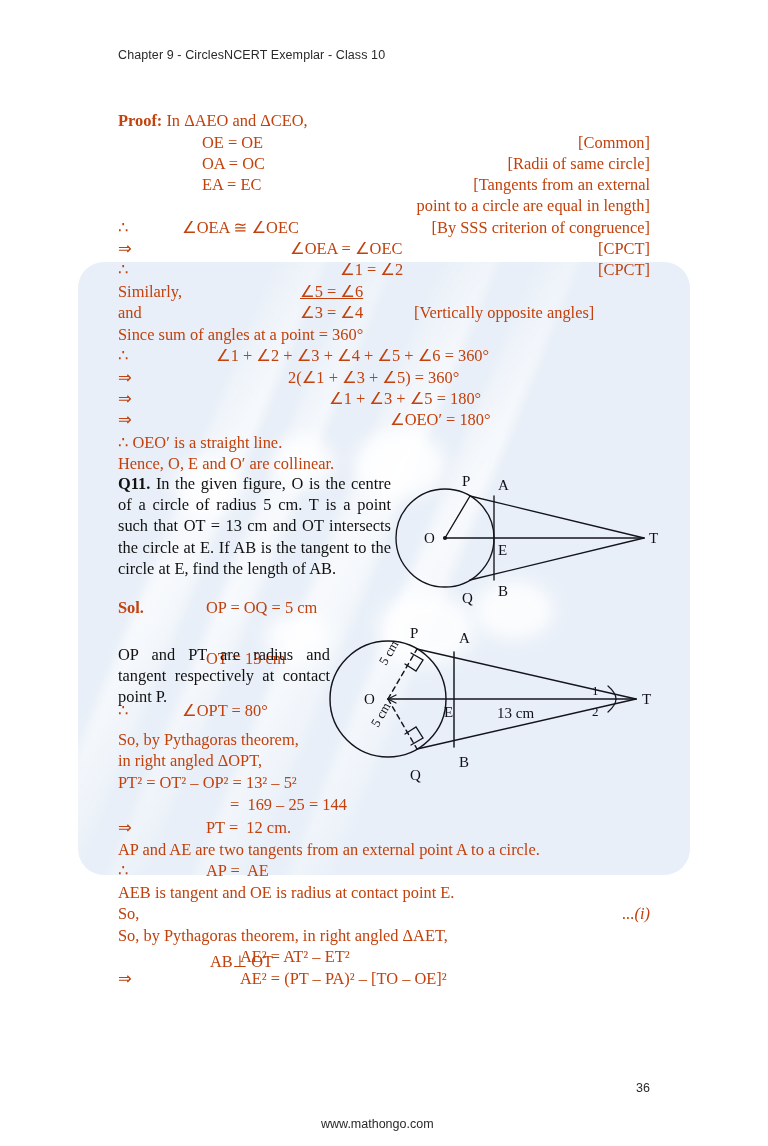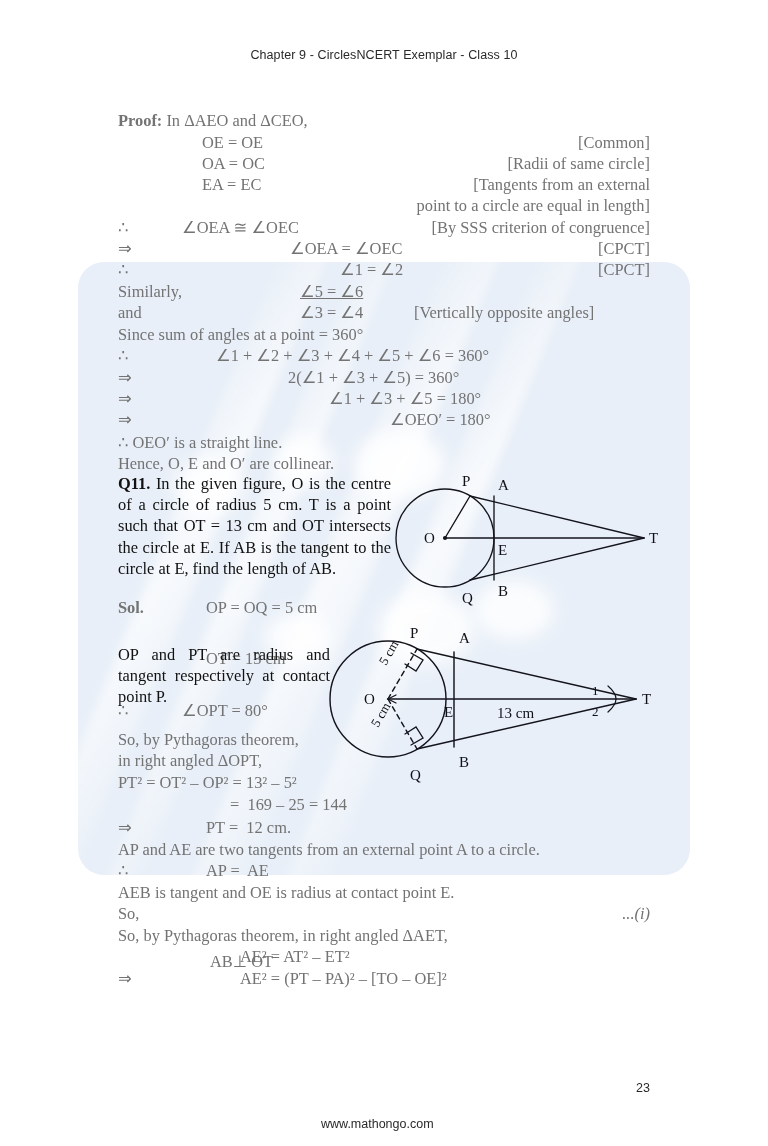--- a/index.html
+++ b/index.html
@@ -9,21 +9,21 @@
     font-family:"Liberation Serif", serif;
     color:#1a1a1a;
     position:relative;
     overflow:hidden;
   }
   .page{position:absolute;inset:0;}
 
   
   .runhead{
     position:absolute;left:118px;top:48px;width:532px;
-    display:flex;justify-content:center;
+    display:flex;justify-content:flex-start;
     font-family:"Liberation Sans", sans-serif;
     font-size:12.5px;color:#2a2a2a;letter-spacing:.1px;
   }
 
   
   .highlight{
     position:absolute;left:78px;top:262px;width:612px;height:613px;
     background:#e8eff8;
     border-radius:26px;
     overflow:hidden;
@@ -36,21 +36,21 @@
   }
   .wm-blob{background:#ffffff;border-radius:50%;filter:blur(9px);opacity:.85;}
 
   
   .txt{position:absolute;left:0;top:0;width:768px;height:1146px;}
   .ln{
     position:absolute;
     font-family:"Liberation Serif", serif;
     font-size:16.4px;
     line-height:21px;
-    color:#737373;
+    color:#c2410c;
     white-space:pre;
   }
   .ln.b{font-weight:bold;}
   .ln.r{text-align:right;}
   .para{
     position:absolute;
     font-family:"Liberation Serif", serif;
     font-size:16.4px;
     line-height:21.2px;
     color:#111;
@@ -240,16 +240,16 @@
 
     <div class="ln" style="left:118px;top:925px;">So, by Pythagoras theorem, in right angled ΔAET,</div>
     <div class="ln" style="left:240px;top:946px;">AE² = AT² – ET²</div>
     <div class="ln" style="left:118px;top:968px;">⇒</div>
     <div class="ln" style="left:240px;top:968px;text-align:right;">AE² = (PT – PA)² – [TO – OE]²</div>
 
   </div>
 
   <div class="footer">
     <span class="url">www.mathongo.com</span>
-    <span>23</span>
+    <span>36</span>
   </div>
 
 </div>
 
 </body></html>

